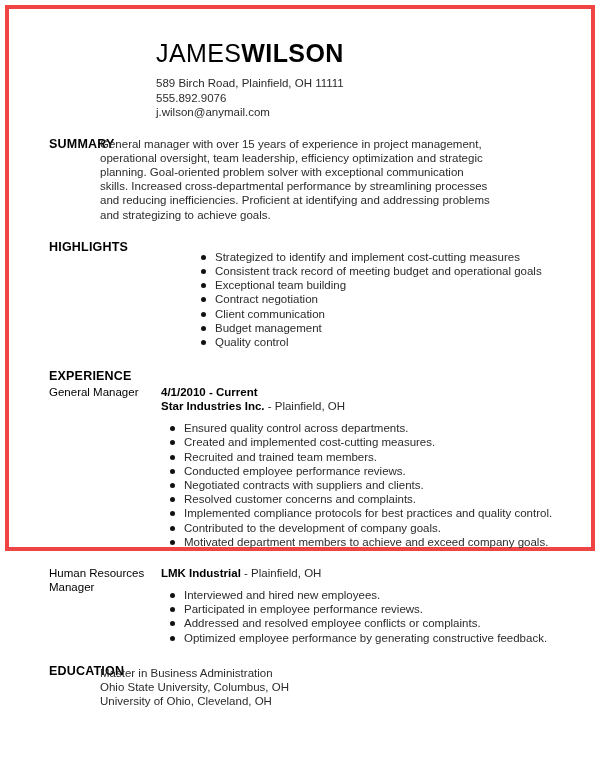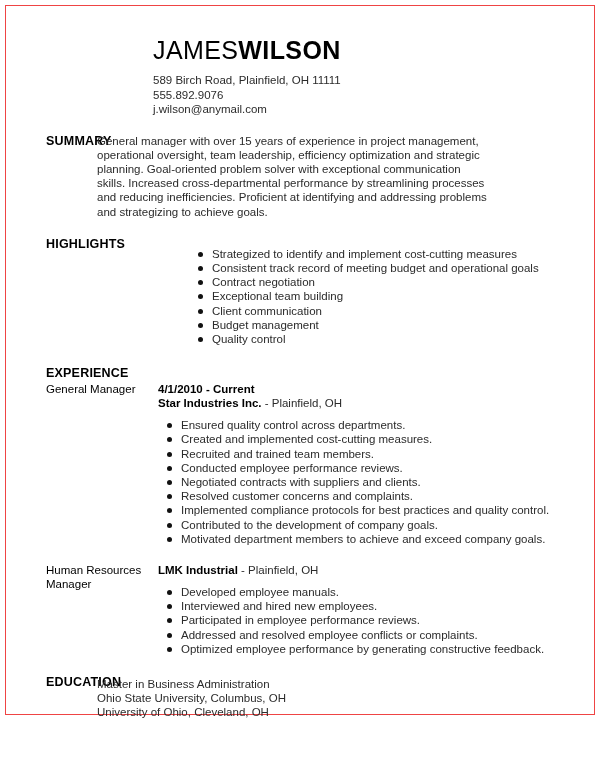--- a/index.html
+++ b/index.html
@@ -15,23 +15,23 @@
     color: #1a1a1a;
     overflow: hidden;
   }
 
   
   .page {
     position: absolute;
     left: 5px;
     top: 5px;
     width: 590px;
-    height: 710px;
+    height: 546px;
     box-sizing: border-box;
-    border: 1px solid #ef4444;
+    border: 4px solid #ef4444;
     background: #ffffff;
   }
 
   .sheet {
     position: relative;
     width: 100%;
     height: 100%;
     box-sizing: border-box;
     padding: 0;
   }
@@ -213,22 +213,22 @@
         <div class="para">General manager with over 15 years of experience in project management, operational oversight, team leadership, efficiency optimization and strategic planning. Goal-oriented problem solver with exceptional communication skills. Increased cross-departmental performance by streamlining processes and reducing inefficiencies. Proficient at identifying and addressing problems and strategizing to achieve goals.</div>
       </div>
     </div>
 
     <div class="section" id="highlights-section">
       <div class="sec-head">HIGHLIGHTS</div>
       <div class="body-col">
         <ul class="bullets" id="highlights-list">
             <li>Strategized to identify and implement cost-cutting measures</li>
             <li>Consistent track record of meeting budget and operational goals</li>
+            <li>Exceptional team building</li>
             <li>Contract negotiation</li>
-            <li>Exceptional team building</li>
             <li>Client communication</li>
             <li>Budget management</li>
             <li>Quality control</li>
           </ul>
       </div>
     </div>
 
     <div class="section" id="experience-section">
       <div class="sec-head">EXPERIENCE</div>
       <div id="experience-jobs">
@@ -248,21 +248,20 @@
                 <li>Contributed to the development of company goals.</li>
                 <li>Motivated department members to achieve and exceed company goals.</li>
               </ul>
             </div>
           </div>
           <div class="job">
             <div class="job-title">Human Resources Manager</div>
             <div class="job-right">
               <div class="job-company"><span class="co">LMK Industrial</span><span> - Plainfield, OH</span></div>
               <ul class="bullets job-bullets">
-                <li>Developed employee manuals.</li>
                 <li>Interviewed and hired new employees.</li>
                 <li>Participated in employee performance reviews.</li>
                 <li>Addressed and resolved employee conflicts or complaints.</li>
                 <li>Optimized employee performance by generating constructive feedback.</li>
               </ul>
             </div>
           </div>
         </div>
     </div>
 

